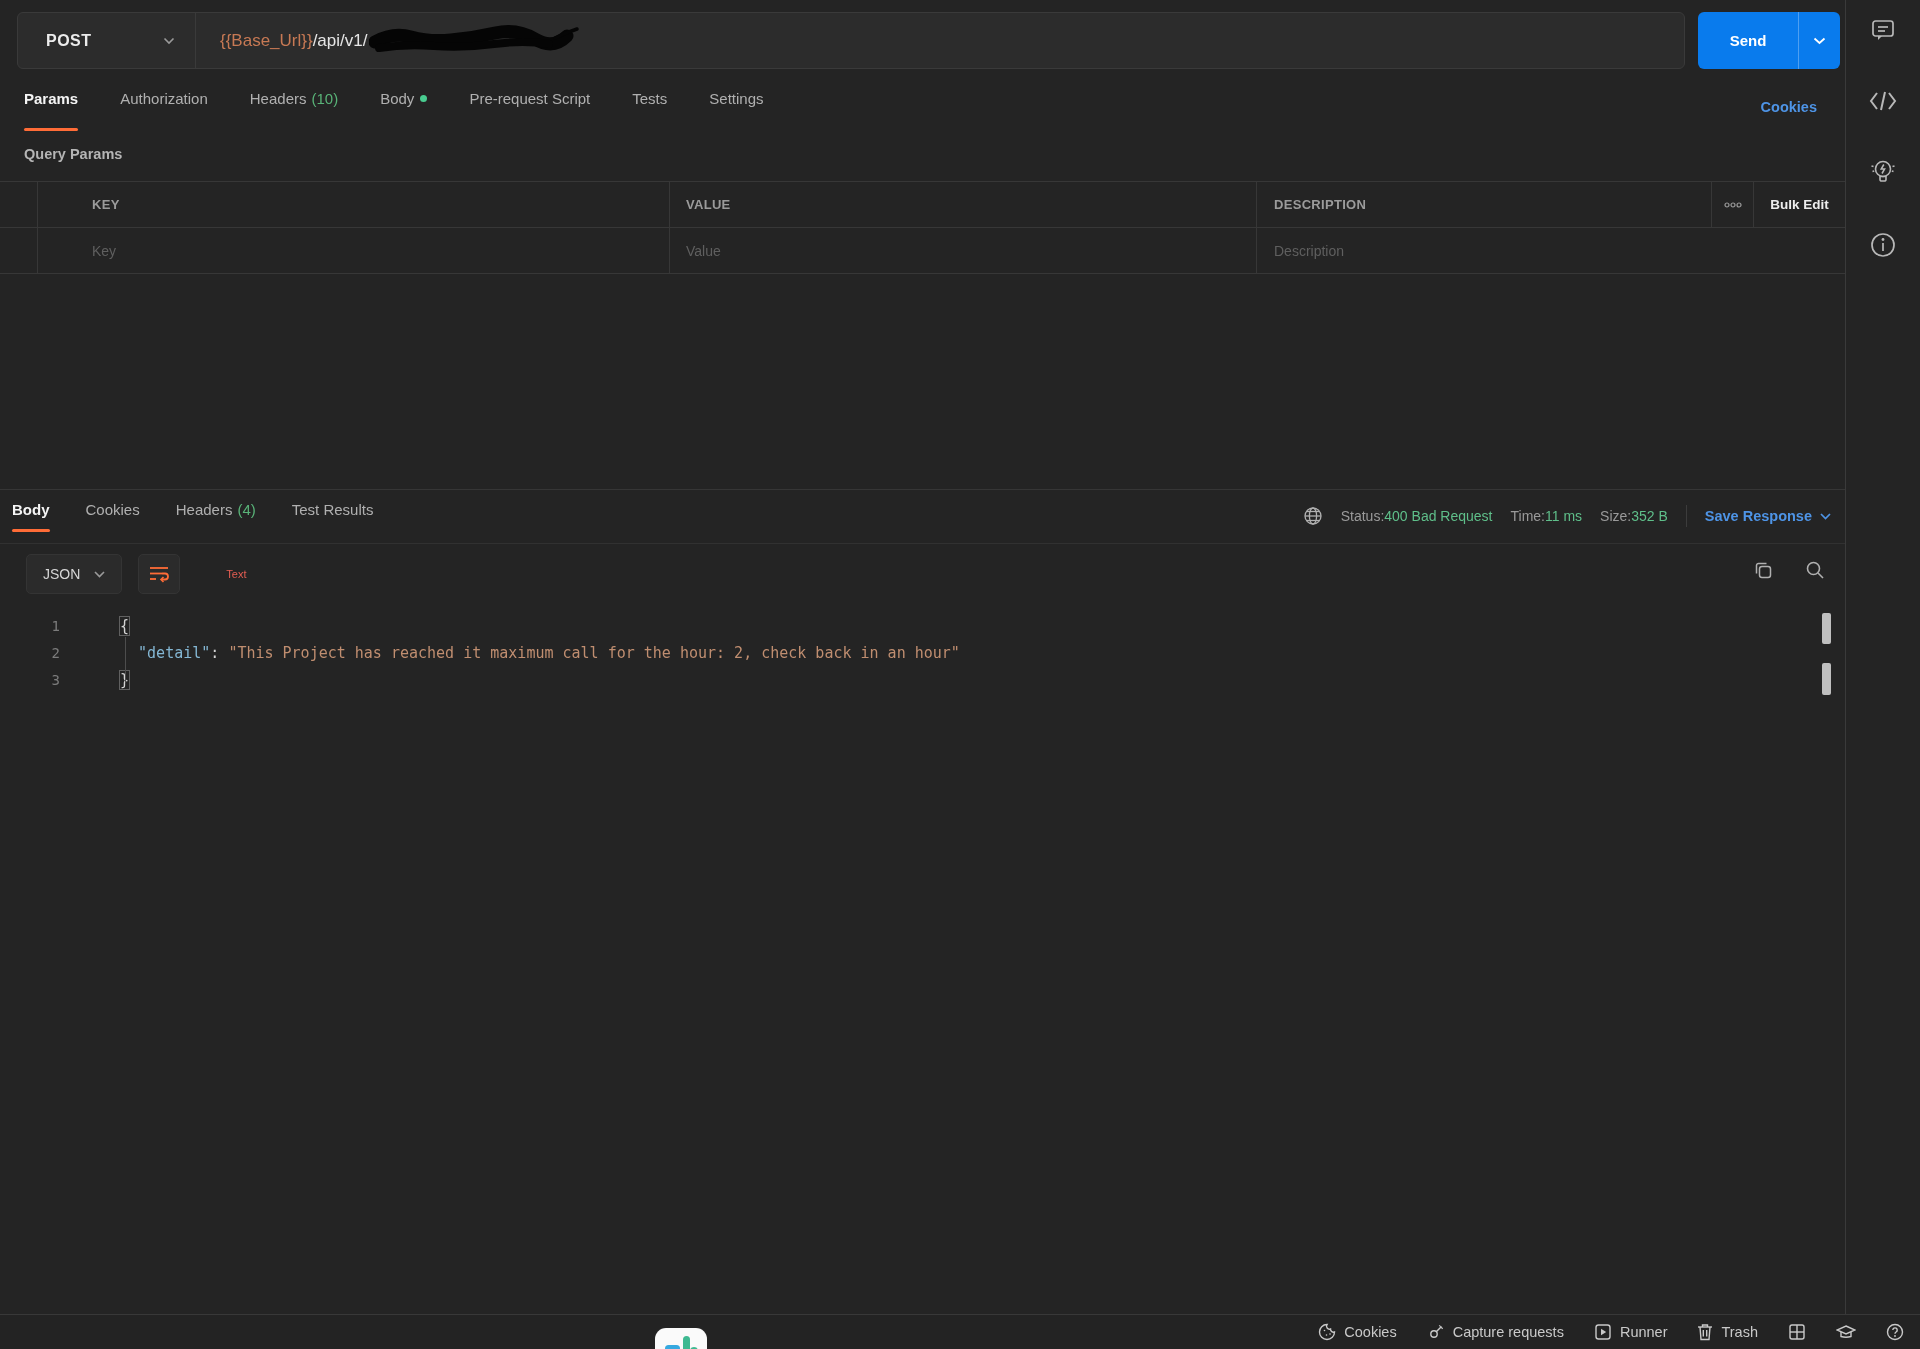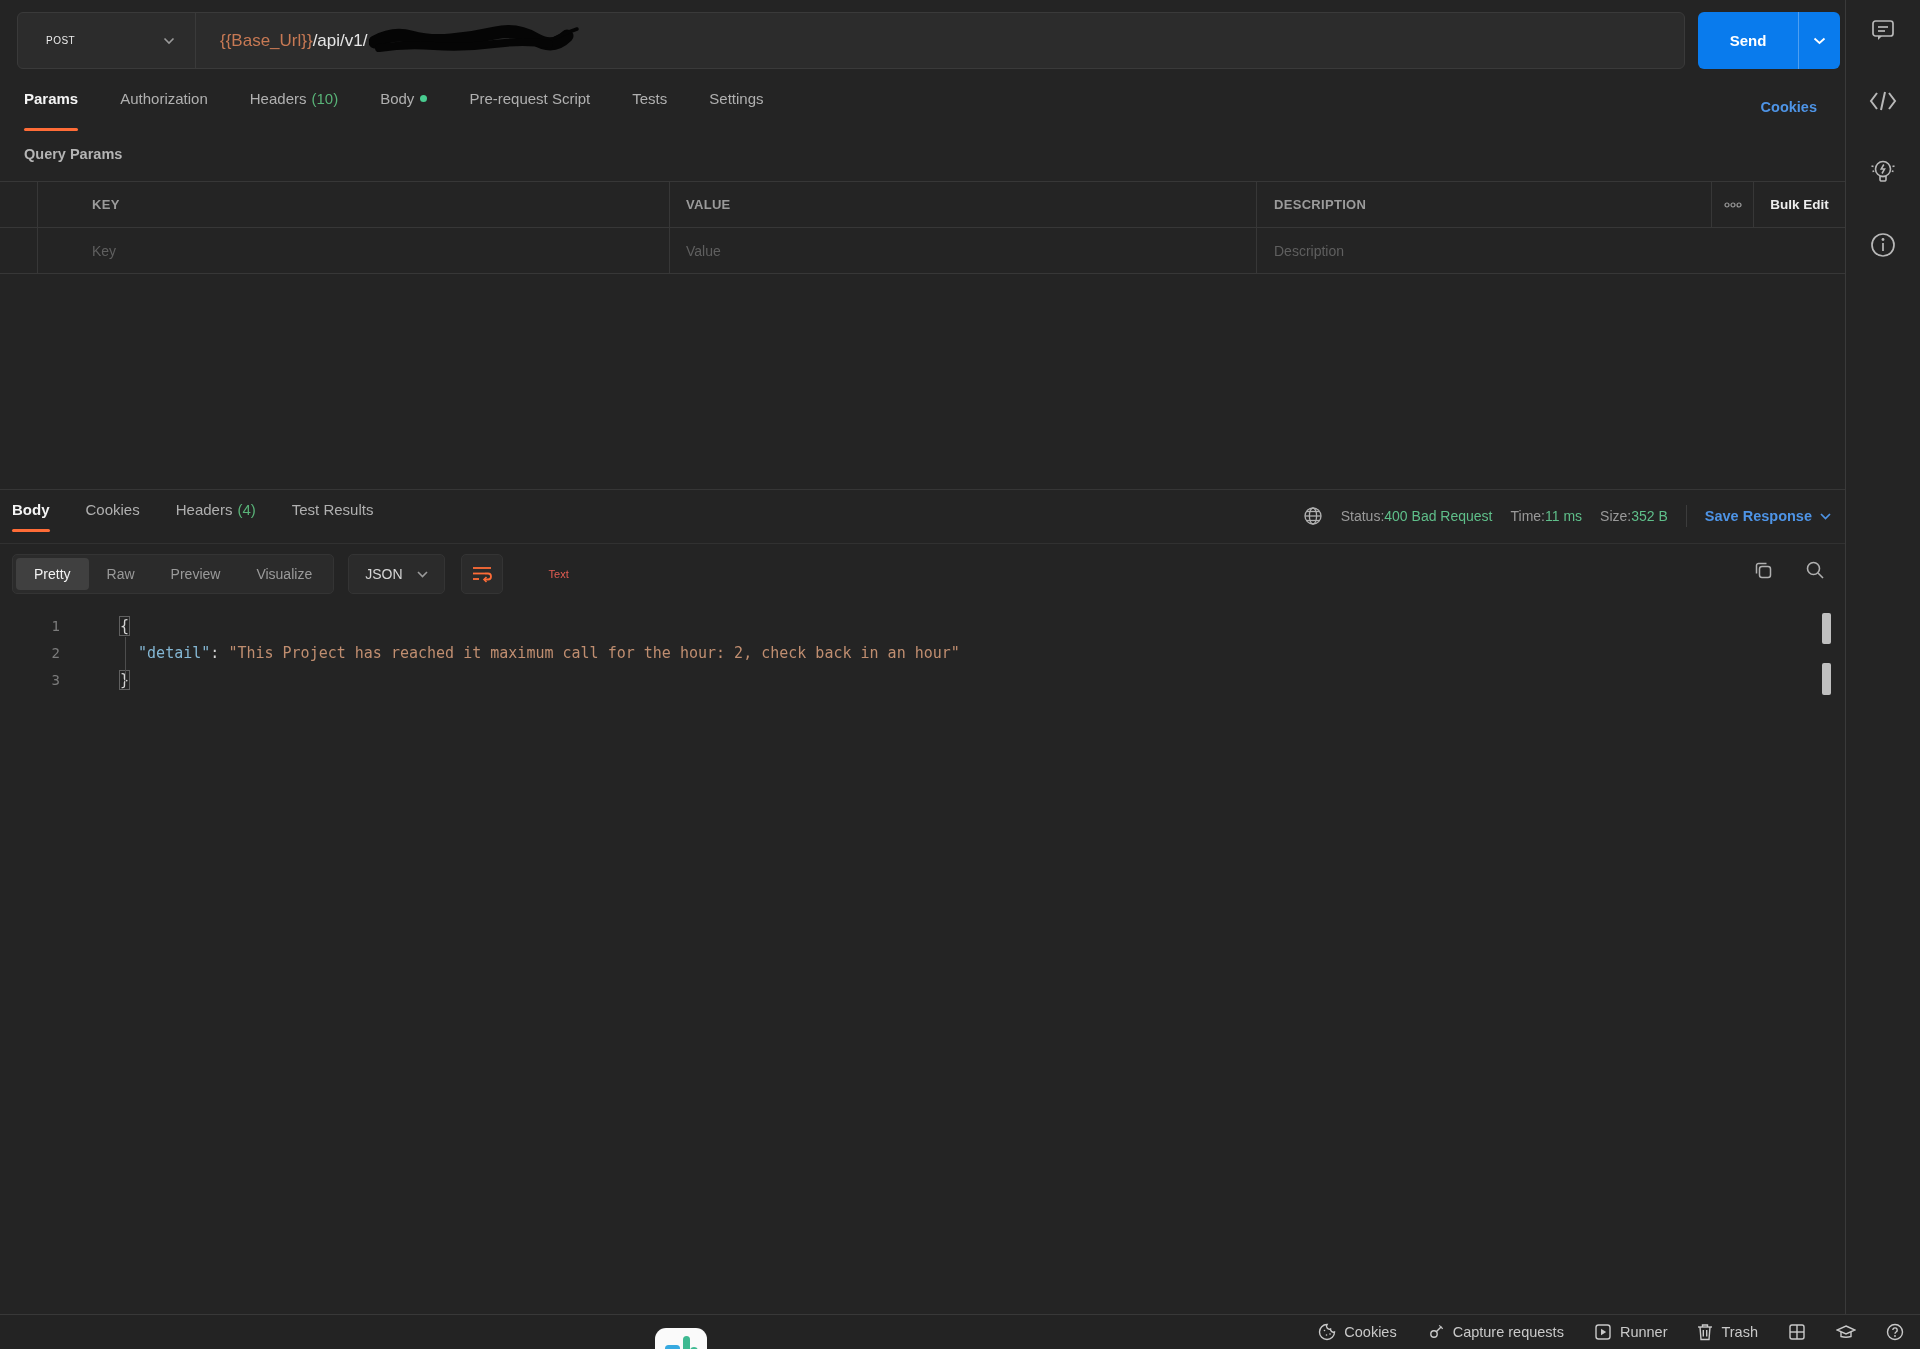--- a/index.html
+++ b/index.html
@@ -5,21 +5,21 @@
   * { margin:0; padding:0; box-sizing:border-box; }
   html,body { background:#1b1b1b; }
   body { font-family:"Liberation Sans", sans-serif; }
   .stage { position:relative; width:1920px; height:1349px; background:#242424; overflow:hidden; }
 
   
   .url-container { position:absolute; left:17px; top:12px; width:1668px; height:57px;
     background:#2c2c2c; border:1px solid #3a3a3a; border-radius:6px; display:flex; align-items:stretch; }
   .method-select { width:178px; display:flex; align-items:center; justify-content:space-between;
     padding:0 20px 0 28px; cursor:pointer; border-right:1px solid #3a3a3a; }
-  .method-label { color:#ececec; font-size:10px; font-weight:normal; letter-spacing:.5px; }
+  .method-label { color:#ececec; font-size:16px; font-weight:bold; letter-spacing:.5px; }
   .url-field { flex:1; display:flex; align-items:center; padding-left:24px; font-size:17px; white-space:nowrap; overflow:hidden; }
   .url-var { color:#c77954; }
   .url-path { color:#e6e6e6; }
   .scribble { display:inline-block; margin-left:2px; vertical-align:middle; }
 
   .send-btn { position:absolute; left:1698px; top:12px; width:142px; height:57px; background:#097bed;
     border:none; border-radius:6px; display:flex; align-items:stretch; cursor:pointer; padding:0; }
   .send-main { width:100px; display:flex; align-items:center; justify-content:center;
     color:#ffffff; font-size:15px; font-weight:bold; font-family:"Liberation Sans",sans-serif; }
   .send-split { flex:1; display:flex; align-items:center; justify-content:center; border-left:1px solid rgba(255,255,255,.28); }
@@ -234,26 +234,20 @@
       <span>Save Response</span>
       <span>
         <svg width="11" height="7" viewBox="0 0 11 7">
             <polyline points="1,1 5.5,5.5 10,1" fill="none" stroke="#4e94e6" stroke-width="1.7"></polyline>
           </svg>
       </span>
     </span>
   </div>
 
   <div class="resp-toolbar">
-    <div class="seg-control">
-      <div class="seg active">Pretty</div>
-      <div class="seg">Raw</div>
-      <div class="seg">Preview</div>
-      <div class="seg">Visualize</div>
-    </div>
     <div class="fmt-select">
       <span class="fmt-label">JSON</span>
       <span>
         <svg width="11" height="7" viewBox="0 0 11 7">
             <polyline points="1,1 5.5,5.5 10,1" fill="none" stroke="#9a9a9a" stroke-width="1.6"></polyline>
           </svg>
       </span>
     </div>
     <div class="wrap-btn">
       <span>

